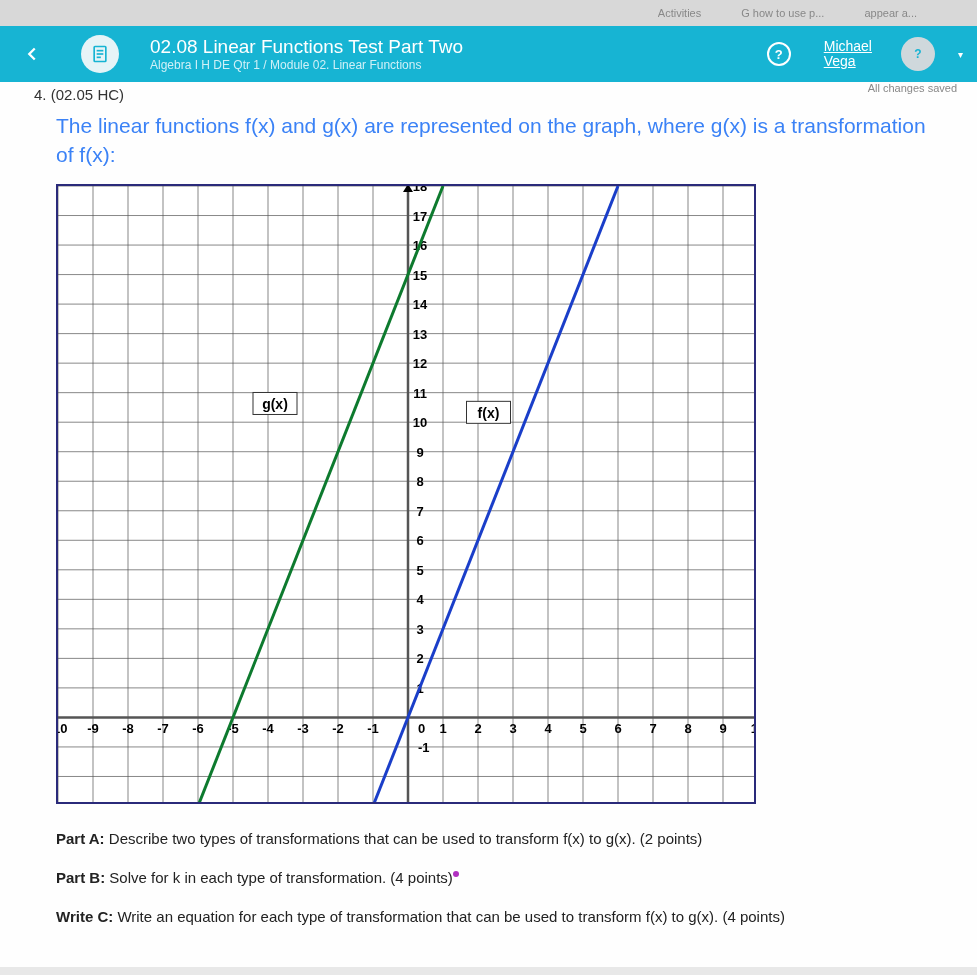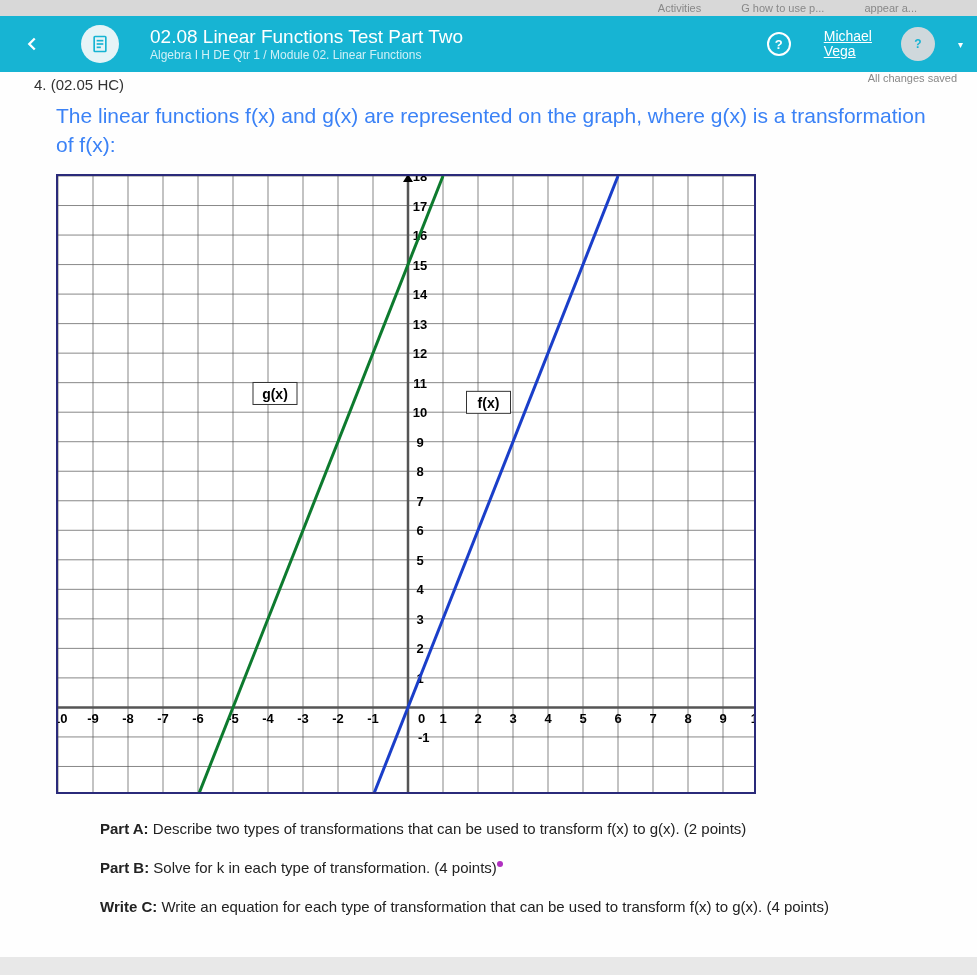--- a/index.html
+++ b/index.html
@@ -5,21 +5,21 @@
   * { box-sizing: border-box; margin: 0; padding: 0; }
   body {
     width: 977px;
     height: 975px;
     font-family: Arial, sans-serif;
     background: #e8e8e8;
     overflow: hidden;
     position: relative;
   }
   .browser-tabs {
-    height: 16px;
+    height: 26px;
     background: #d8d8d8;
     display: flex;
     justify-content: flex-end;
     padding-right: 60px;
     gap: 40px;
     font-size: 11px;
     color: #888;
     align-items: center;
   }
   .browser-tabs span { overflow: hidden; white-space: nowrap; }
@@ -65,21 +65,21 @@
     padding: 4px 30px 20px 30px;
     position:relative;
   }
   .q-num { font-size:15px; color:#333; margin-bottom:6px; padding-left:4px;}
   .saved-note { position:absolute; right:20px; top:0; font-size:11px; color:#888;}
   .prompt { font-size:21px; color:#3b82f6; margin:8px 0 14px 26px; line-height:1.4;}
   .chart-wrap { margin-left:26px; }
   svg.chart { border:2px solid #2a2a7a; background:#fff; }
   .parts { margin:22px 0 0 26px; font-size:15px; color:#222; }
   .parts p { margin-bottom:22px; }
-  .parts b { font-weight:bold;margin-left:44px; }
+  .parts b { font-weight:bold; }
   .purple-dot { display:inline-block;width:6px;height:6px;background:#b030c0;border-radius:50%;vertical-align:super;}
 </style>
 </head>
 <body>
 
 <div class="browser-tabs">
   <span>Activities</span>
   <span>G <span>how to use p...</span></span>
   <span>appear a...</span>
 </div>

